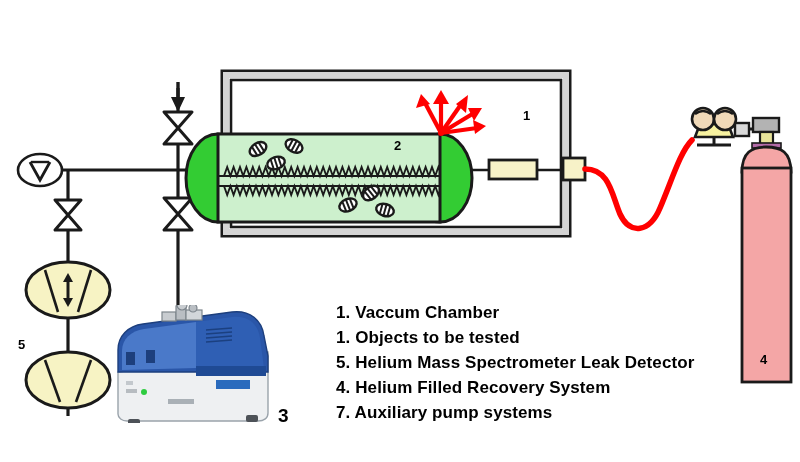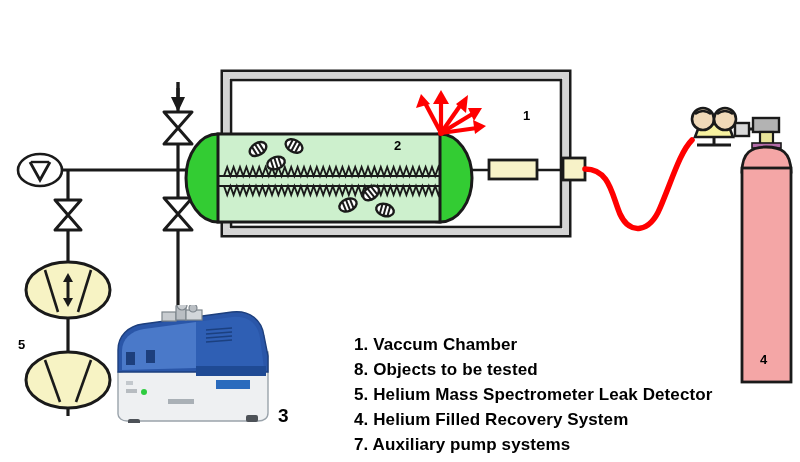--- a/index.html
+++ b/index.html
@@ -19,24 +19,23 @@
   }
   #diagram-svg {
     position: absolute;
     left: 0;
     top: 0;
     width: 800px;
     height: 462px;
   }
   .legend {
     position: absolute;
-    left: 354px;
+    left: 336px;
     top: 300px;
     width: 400px;
-    margin-top: 32px;
   }
   .legend-item {
     font-family: "Liberation Sans", sans-serif;
     font-size: 17px;
     font-weight: bold;
     color: #000000;
     line-height: 25px;
     white-space: nowrap;
     letter-spacing: 0.1px;
   }
@@ -306,19 +305,19 @@
   </svg>
 
   <div class="ref-label" id="label-1">1</div>
   <div class="ref-label" id="label-2">2</div>
   <div class="ref-label" id="label-3">3</div>
   <div class="ref-label" id="label-4">4</div>
   <div class="ref-label" id="label-5">5</div>
 
   <div class="legend">
     <div class="legend-item">1. Vaccum Chamber</div>
-    <div class="legend-item">8. Objects to be tested</div>
+    <div class="legend-item">1. Objects to be tested</div>
     <div class="legend-item">5. Helium Mass Spectrometer Leak Detector</div>
     <div class="legend-item">4. Helium Filled Recovery System</div>
     <div class="legend-item">7. Auxiliary pump systems</div>
   </div>
 
 </div>
 
 </body></html>

